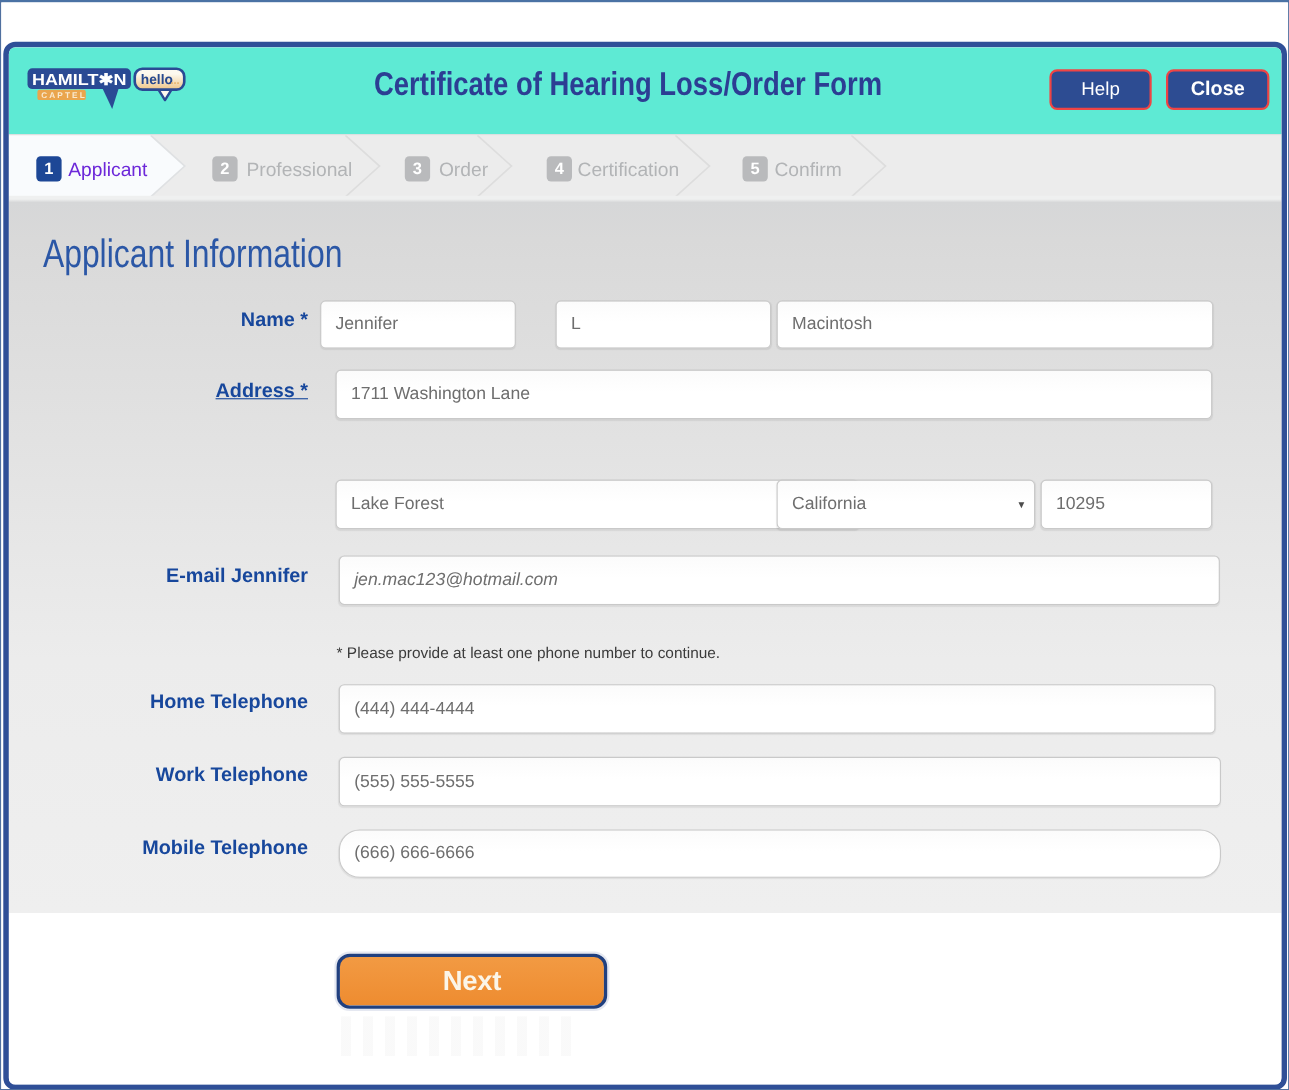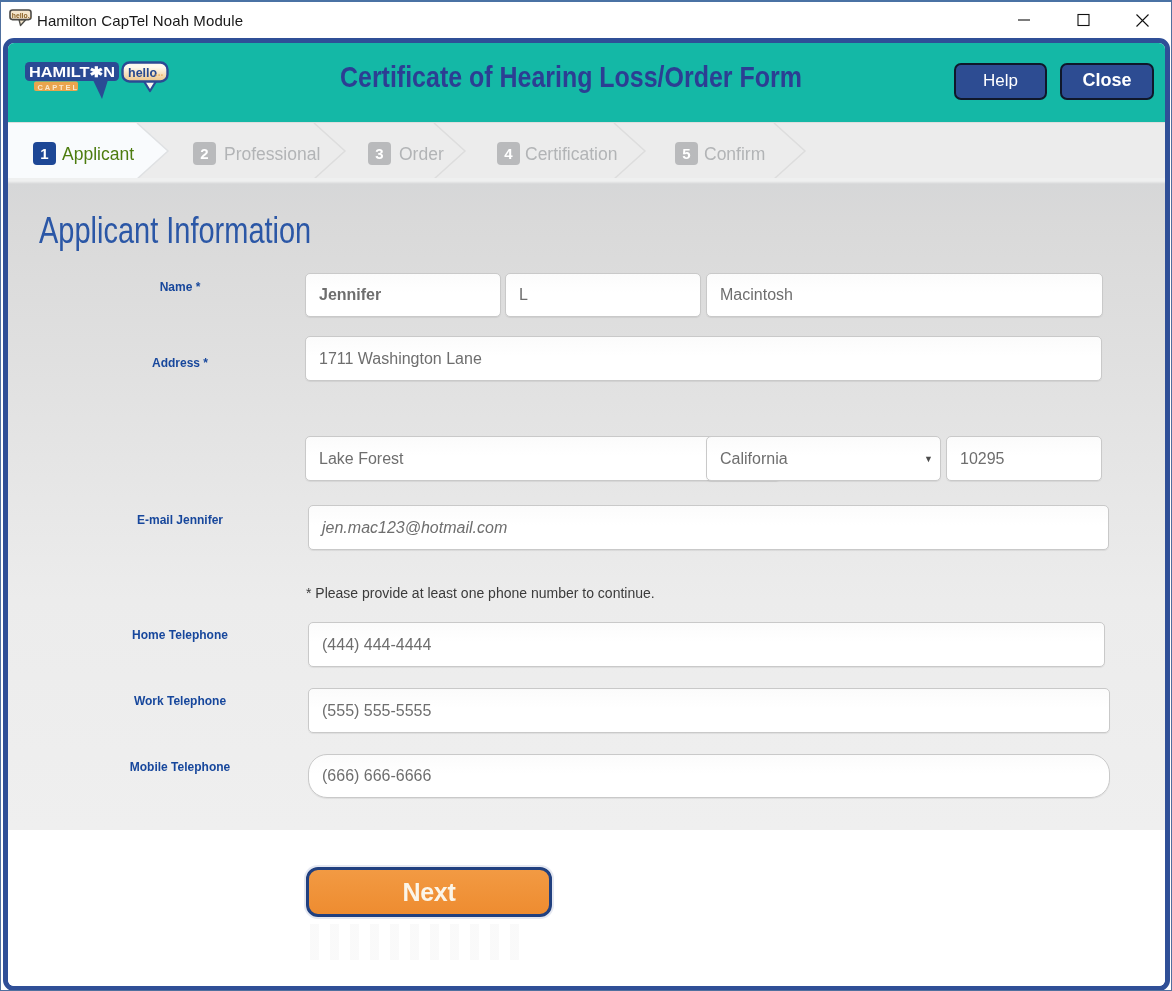--- a/index.html
+++ b/index.html
@@ -6,67 +6,50 @@
 html,body { width:1172px; height:991px; background:#fff; font-family:"Liberation Sans", sans-serif; overflow:hidden; }
 #page { position:absolute; left:0; top:0; width:1172px; height:991px; background:#fff; }
 #osborder { position:absolute; inset:0; border:1px solid #50709f; border-top:2px solid #4a72a4; pointer-events:none; z-index:50; }
 
 #titlebar { position:absolute; left:1px; top:1px; width:1170px; height:37px; background:#fff; }
 #titletext { position:absolute; left:36px; top:11px; font-size:15px; color:#191919; letter-spacing:0.1px; }
 .wctl { position:absolute; top:0; width:46px; height:37px; }
 
 #frame { position:absolute; left:3px; top:38px; width:1167px; height:953px; border:5px solid #2f4f97; border-radius:11px; background:#fff; overflow:hidden; }
 
-#header { position:absolute; left:0; top:0; width:1157px; height:99px; background:#14b8a6; }
+#header { position:absolute; left:0; top:0; width:1157px; height:99px; background:#5eead4; }
 #apptitle { position:absolute; left:332px; top:17px; width:600px; font-size:30px; font-weight:bold; color:#2c3e93; white-space:nowrap; transform:scaleX(0.832); transform-origin:left top; }
-.hbtn { position:absolute; top:20px; height:37px; background:#2d4c92; border:2px solid #0f172a; border-radius:7px; color:#fff; text-align:center; }
+.hbtn { position:absolute; top:20px; height:37px; background:#2d4c92; border:2px solid #ef4444; border-radius:7px; color:#fff; text-align:center; }
 #helpbtn { left:946px; width:93px; font-size:17px; line-height:32px; }
 #closebtn { left:1052px; width:94px; font-size:18px; line-height:31px; font-weight:bold; }
 
 #stepbar { position:absolute; left:0; top:79px; width:1157px; height:56px; background:#ececec; border-top:1px solid #dedede; }
 .badge { position:absolute; top:19px; width:23px; height:23px; border-radius:4px; color:#fff; font-size:15px; font-weight:bold; text-align:center; line-height:23px; }
 .b-on { background:#1d4796; }
 .b-off { background:#b9babc; }
 .slbl { position:absolute; top:19px; font-size:17.5px; line-height:24px; }
-.s-on { color:#4d7c0f; }
+.s-on { color:#6d28d9; }
 .s-off { color:#b2b4b6; }
 
 #content { position:absolute; left:0; top:135px; width:1157px; height:652px; background:linear-gradient(180deg,#eff0f0 0px,#eff0f0 3px,#d6d7d8 6px,#d9d9d9 40px,#dedede 142px,#e5e5e5 280px,#ececec 422px,#efefef 652px); }
 #heading { position:absolute; left:31px; top:32px; font-size:36px; font-weight:400; color:#2b57a6; white-space:nowrap; transform:scaleX(0.805); transform-origin:left top; }
-.flabel { position:absolute; width:200px; text-align:center; font-size:12px; font-weight:bold; color:#17479c; }
+.flabel { position:absolute; width:200px; text-align:right; font-size:18px; font-weight:bold; color:#17479c; }
 .inp { position:absolute; background:#fff; border:1px solid #c9c9c9; border-radius:5px; box-shadow:0 1px 1px rgba(0,0,0,0.07); font-size:16px; color:#6e6e6e; display:flex; align-items:center; padding-left:13px; background:linear-gradient(180deg,#fbfbfb 0,#ffffff 45%); }
 .sel { justify-content:space-between; padding-right:7px; }
 .tri { font-size:9px; color:#4c4c4c; }
 #note { position:absolute; left:298px; top:407px; font-size:14px; color:#3b3b3b; }
 
 #footer { position:absolute; left:0; top:787px; width:1157px; height:156px; background:#fff; }
 #nextbtn { position:absolute; left:298px; top:37px; width:246px; height:50px; background:linear-gradient(180deg,#f29a43,#ee8c30); border:3px solid #21407f; border-radius:12px; color:#fbf5e8; font-size:25px; font-weight:600; letter-spacing:-0.3px; text-align:center; line-height:44px; box-shadow:0 0 0 2px rgba(180,190,215,0.35); }
 #stripes { position:absolute; left:302px; top:94px; width:212px; height:36px; background:repeating-linear-gradient(90deg, rgba(185,185,185,0.08) 0 9px, rgba(255,255,255,0) 9px 20px); }
 </style>
 </head>
 <body>
 <div id="page">
 
-  <div id="titlebar">
-    <svg width="24" height="18" style="position:absolute;left:8px;top:8px" viewBox="0 0 24 18">
-      <path d="M10 10.5 L17 10.5 L11.5 16.5 Z" fill="#f4e6cb" stroke="#4b4a46" stroke-width="1.3" stroke-linejoin="round"></path>
-      <rect x="1" y="1" width="21" height="9.6" rx="2.5" fill="#f4e6cb" stroke="#4b4a46" stroke-width="1.6"></rect>
-      <text x="2.8" y="8.6" font-size="6.8" font-weight="bold" fill="#8a6226" font-family="Liberation Sans">hello..</text>
-    </svg>
-    <div id="titletext">Hamilton CapTel Noah Module</div>
-    <svg class="wctl" style="left:1000px" viewBox="0 0 46 37">
-        <line x1="17" y1="19" x2="29" y2="19" stroke="#111" stroke-width="1.1"></line>
-      </svg>
-    <svg class="wctl" style="left:1059px" viewBox="0 0 46 37">
-        <rect x="18" y="13.5" width="11" height="11" fill="none" stroke="#111" stroke-width="1.1"></rect>
-      </svg>
-    <svg class="wctl" style="left:1118px" viewBox="0 0 46 37">
-        <path d="M17.5 13.5 L29.5 25.5 M29.5 13.5 L17.5 25.5" stroke="#111" stroke-width="1.1"></path>
-      </svg>
-  </div>
 
   <div id="frame">
     <div id="header">
 
       <svg width="152" height="44" style="position:absolute;left:16px;top:16px" viewBox="0 0 152 44">
         <defs>
           <linearGradient id="hg" x1="0" y1="0" x2="0" y2="1">
             <stop offset="0.25" stop-color="#fdf9ef"></stop>
               <stop offset="1" stop-color="#eec587"></stop>
           </linearGradient>
@@ -105,25 +88,25 @@
       <div class="badge b-off" style="left:489px">4</div>
         <div class="slbl s-off" style="left:517px">Certification</div>
       <div class="badge b-off" style="left:667px">5</div>
         <div class="slbl s-off" style="left:696px">Confirm</div>
     </div>
 
     <div id="content">
       <div id="heading">Applicant Information</div>
 
       <div class="flabel" style="left:72px; top:102px;">Name *</div>
-      <div class="inp" style="left:297px; top:95px;  width:196px; height:44px;font-weight:bold;">Jennifer</div>
+      <div class="inp" style="left:283px; top:95px;  width:178px; height:44px;">Jennifer</div>
       <div class="inp" style="left:497px; top:95px;  width:196px; height:44px;">L</div>
       <div class="inp" style="left:698px; top:95px;  width:397px; height:44px;">Macintosh</div>
 
-      <div class="flabel" style="left:72px; top:178px;">Address *</div>
+      <div class="flabel" style="left:72px; top:167px;text-decoration:underline;">Address *</div>
       <div class="inp" style="left:297px; top:158px; width:797px; height:45px;">1711 Washington Lane</div>
       <div class="inp" style="left:297px; top:258px; width:476px; height:45px;">Lake Forest</div>
       <div class="inp sel" style="left:698px; top:258px; width:235px; height:45px;">
           <span>California</span>
           <span class="tri">▼</span>
         </div>
       <div class="inp" style="left:938px; top:258px; width:156px; height:45px;">10295</div>
 
       <div class="flabel" style="left:72px; top:335px;">E-mail Jennifer</div>
       <div class="inp" style="left:300px; top:327px; width:801px; height:45px;font-style:italic;">jen.mac123@hotmail.com</div>

